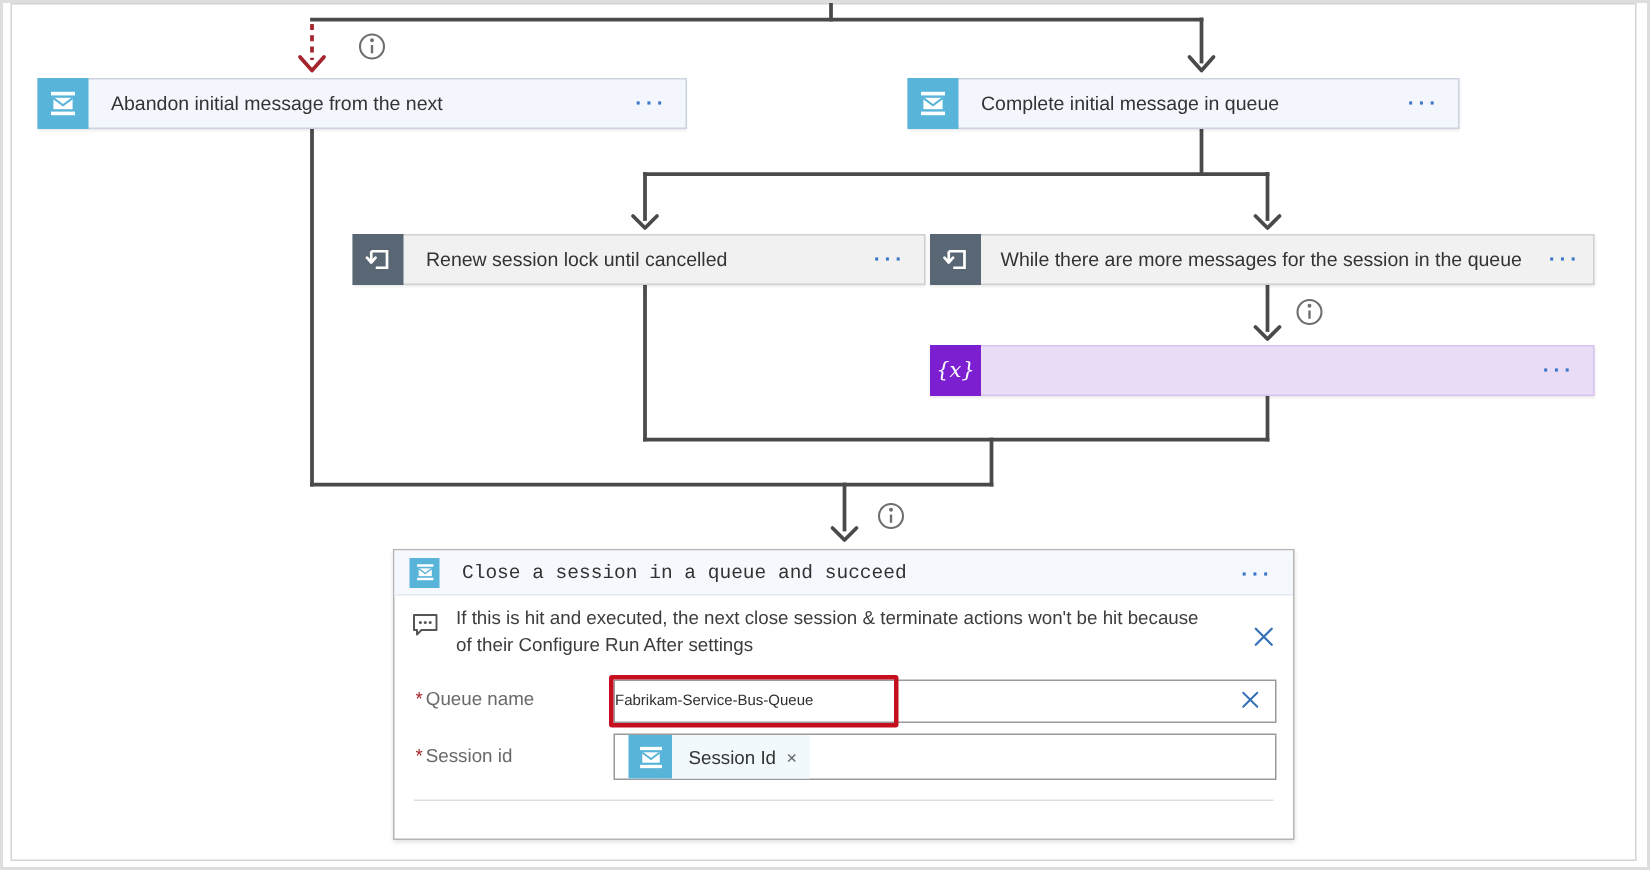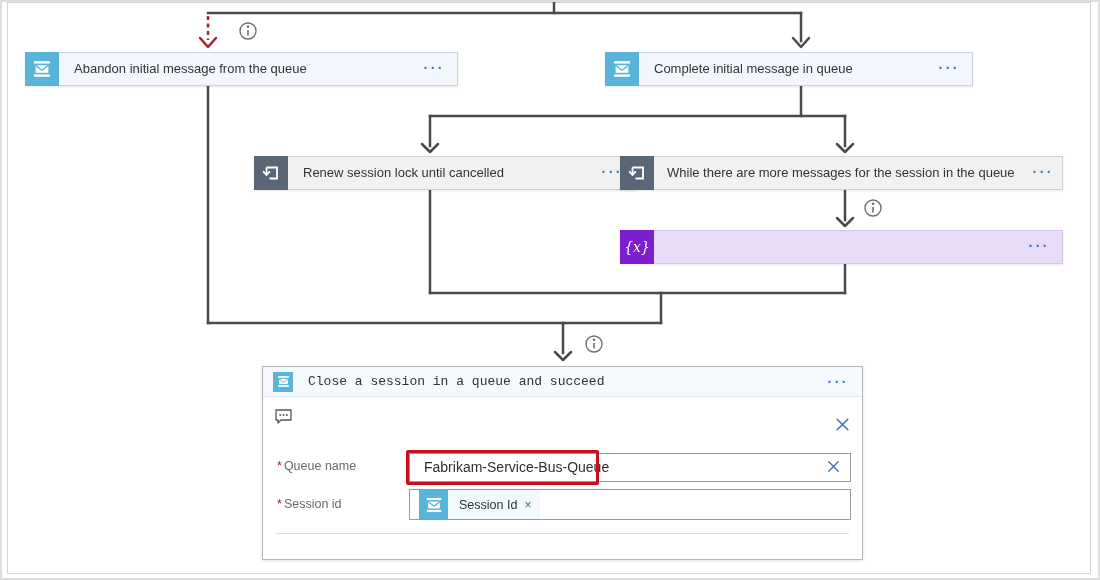--- a/index.html
+++ b/index.html
@@ -27,22 +27,22 @@
               background:#f5f8fd;border-bottom:1px solid #e4e9f1;cursor:pointer;}
   .close-head .hicon{width:20px;height:20px;margin-left:10px;display:flex;align-items:center;justify-content:center;}
   .close-head .htitle{margin-left:15px;font-size:13px;color:#323232;font-family:Liberation Mono, monospace;}
   .close-head .menu{margin-left:auto;padding-right:13px;}
   .note-icon{position:absolute;left:11px;top:41px;}
   .note-text{position:absolute;left:41px;top:36px;width:534px;font-size:12.5px;line-height:18px;color:#3c3c3c;}
   .note-x{position:absolute;right:11px;top:49px;cursor:pointer;}
   .flabel{position:absolute;left:14px;font-size:12.5px;color:#696969;}
   .req{color:#a4262c;margin-right:2px;}
   .queue-input{position:absolute;left:146px;top:86px;width:442px;height:29px;box-sizing:border-box;
-               border:1px solid #9a9a9a;background:#fff;font-size:14px;line-height:27px;color:#2f2f2f;
-               padding-left:14px;cursor:text;}
+               border:1px solid #9a9a9a;background:#fff;font-size:10px;line-height:27px;color:#2f2f2f;
+               cursor:text;}
   .red-highlight{position:absolute;left:143px;top:83px;width:193px;height:35px;box-sizing:border-box;
                  border:3px solid #c50f1f;border-radius:2px;z-index:5;pointer-events:none;}
   .clear-x{position:absolute;left:563px;top:92px;cursor:pointer;z-index:6;}
   .session-input{position:absolute;left:146px;top:122px;width:442px;height:31px;box-sizing:border-box;
                  border:1px solid #9a9a9a;background:#fff;display:flex;align-items:center;cursor:text;}
   .token{display:flex;align-items:center;margin-left:9px;background:#f2f9fd;cursor:pointer;}
   .token .tico{width:29px;height:29px;display:flex;align-items:center;justify-content:center;}
   .token .tlabel{margin-left:11px;font-size:12.5px;color:#333;}
   .token .tx{margin:0 9px 0 7px;font-size:12px;color:#666;}
   .body-divider{position:absolute;left:13px;right:13px;top:166px;border-top:1px solid #dedede;}
@@ -105,40 +105,40 @@
     <div class="sq sb-bg">
       <svg width="22" height="22" viewBox="0 0 22 22">
           <g fill="#fff">
             <rect x="3" y="3.2" width="16" height="2.4"></rect>
             <rect x="3" y="16.4" width="16" height="2.4"></rect>
             <rect x="4.6" y="7.2" width="12.8" height="7.6"></rect>
           </g>
           <polyline points="4.6,7.4 11,12.2 17.4,7.4" stroke="#59b4d9" stroke-width="1.4" fill="none"></polyline>
         </svg>
     </div>
-    <span class="title">Abandon initial message from the queue</span>
+    <span class="title">Abandon initial message from the next</span>
     <span class="menu">···</span>
   </div>
 
   <div class="card blue-card" style="left:605px;top:52px;width:368px;">
     <div class="sq sb-bg">
       <svg width="22" height="22" viewBox="0 0 22 22">
           <g fill="#fff">
             <rect x="3" y="3.2" width="16" height="2.4"></rect>
             <rect x="3" y="16.4" width="16" height="2.4"></rect>
             <rect x="4.6" y="7.2" width="12.8" height="7.6"></rect>
           </g>
           <polyline points="4.6,7.4 11,12.2 17.4,7.4" stroke="#59b4d9" stroke-width="1.4" fill="none"></polyline>
         </svg>
     </div>
     <span class="title">Complete initial message in queue</span>
     <span class="menu">···</span>
   </div>
 
-  <div class="card" style="left:254px;top:156px;width:382px;padding-left:12px;">
+  <div class="card" style="left:235px;top:156px;width:382px;padding-left:12px;">
     <div class="sq loop-bg">
       <svg width="22" height="22" viewBox="0 0 22 22" fill="none" stroke="#fff" stroke-width="1.8">
           <path d="M6.5 5.5 H17 V16.5 H9.5"></path>
           <path d="M6.5 5.5 V12.3"></path>
           <path d="M3.6 9.8 L6.5 13 L9.4 9.8" stroke-linejoin="round" stroke-linecap="round"></path>
         </svg>
     </div>
     <span class="title">Renew session lock until cancelled</span>
     <span class="menu">···</span>
   </div>
@@ -179,20 +179,24 @@
     <span class="note-icon">
       <svg width="19" height="17" viewBox="0 0 19 17" fill="none" stroke="#555" stroke-width="1.3">
           <path d="M2 2 H17 V12 H7 L4 15 V12 H2 Z" stroke-linejoin="round"></path>
           <g fill="#555" stroke="none">
             <circle cx="6.2" cy="7" r="1"></circle>
             <circle cx="9.5" cy="7" r="1"></circle>
             <circle cx="12.8" cy="7" r="1"></circle>
           </g>
         </svg>
     </span>
+    <div class="note-text">
+      <div>If this is hit and executed, the next close session &amp; terminate actions won't be hit because</div>
+      <div>of their Configure Run After settings</div>
+    </div>
     <span class="note-x">
       <svg width="17" height="17" viewBox="0 0 16 16">
           <path d="M3 3 L13 13 M13 3 L3 13" stroke="#3470b6" stroke-width="1.4" stroke-linecap="round"></path>
         </svg>
     </span>
 
     <div class="flabel" style="top:92px;">
       <span class="req">*</span><span>Queue name</span>
     </div>
     <div class="queue-input">Fabrikam-Service-Bus-Queue</div>

